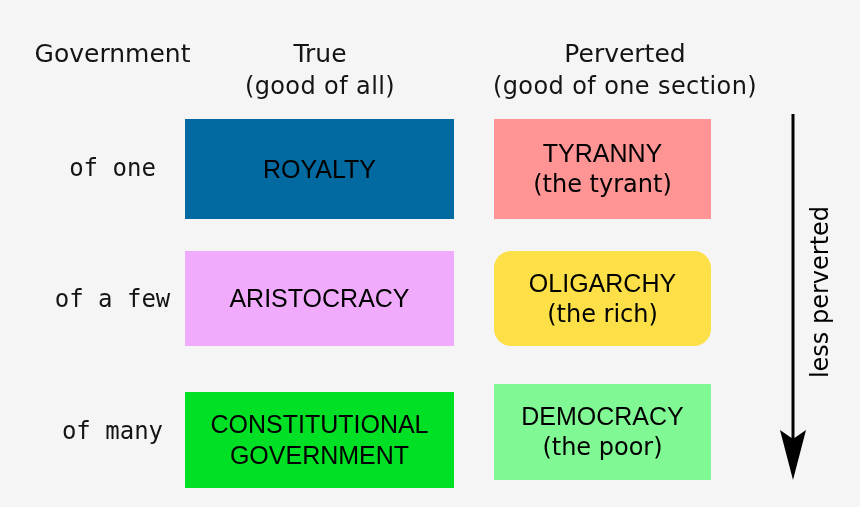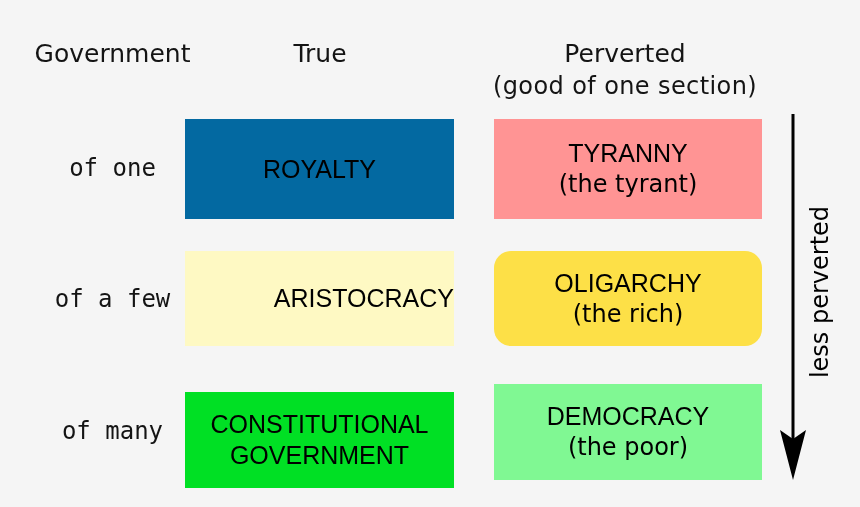--- a/index.html
+++ b/index.html
@@ -89,21 +89,21 @@
   .cell .line2 {
     display: block;
     font-family: "DejaVu Sans", sans-serif;
     font-size: 24px;
     line-height: 31px;
     text-align: center;
   }
 
   
   .col-true     { left: 185px; width: 269px; }
-  .col-perverted{ left: 494px; width: 268px; }
+  .col-perverted{ left: 494px; width: 217px; }
 
   
   .row-one  { top: 113px; height: 100px; }
   .row-few  { top: 245px; height: 95px;  }
   .row-many { top: 378px; height: 96px;  }
 
   
   #arrow-group {
     position: absolute;
     left: 770px;
@@ -131,20 +131,21 @@
 <body style="background-color: rgb(245, 245, 245);">
 
 <div id="diagram">
 
   <div class="col-header" id="header-government">
     <span>Government</span>
   </div>
 
   <div class="col-header" id="header-true">
     <span>True</span>
+    <span class="sub">(good of all)</span>
   </div>
 
   <div class="col-header" id="header-perverted">
     <span>Perverted</span>
     <span class="sub">(good of one section)</span>
   </div>
 
   <div class="row-label" id="row-label-one">of one</div>
   <div class="row-label" id="row-label-few">of a few</div>
   <div class="row-label" id="row-label-many">of many</div>
@@ -155,21 +156,21 @@
     </div>
   </div>
 
   <div class="cell col-perverted row-one" id="cell-tyranny" style="background-color: rgb(255, 148, 148);">
     <div>
       <span class="line1">TYRANNY</span>
       <span class="line2">(the tyrant)</span>
     </div>
   </div>
 
-  <div class="cell col-true row-few" id="cell-aristocracy" style="background-color: #fef9c3; justify-content: flex-end;">
+  <div class="cell col-true row-few" id="cell-aristocracy" style="background-color: #f0abfc;">
     <div>
       <span class="line1">ARISTOCRACY</span>
     </div>
   </div>
 
   <div class="cell col-perverted row-few" id="cell-oligarchy" style="background-color: #fde047; border-radius: 17px;">
     <div>
       <span class="line1">OLIGARCHY</span>
       <span class="line2">(the rich)</span>
     </div>

